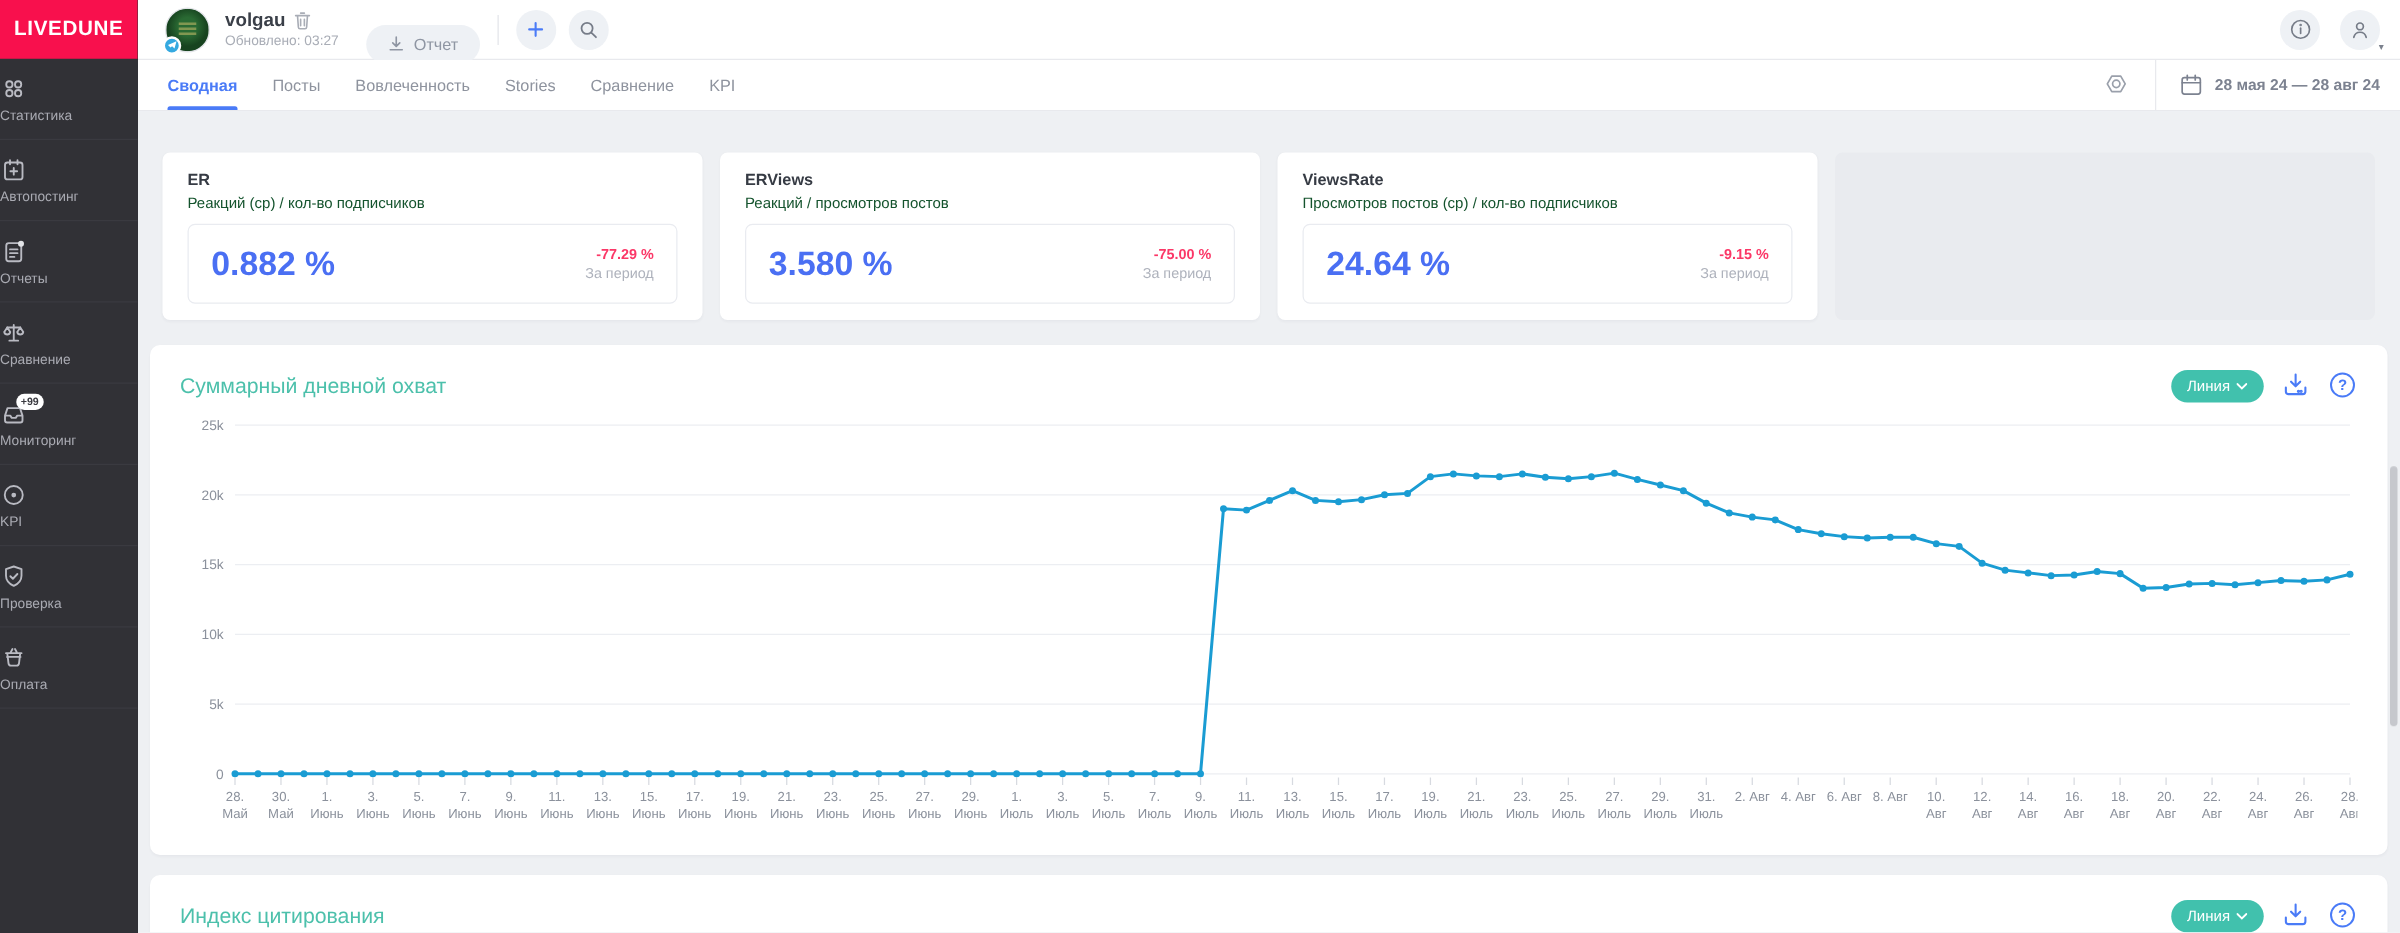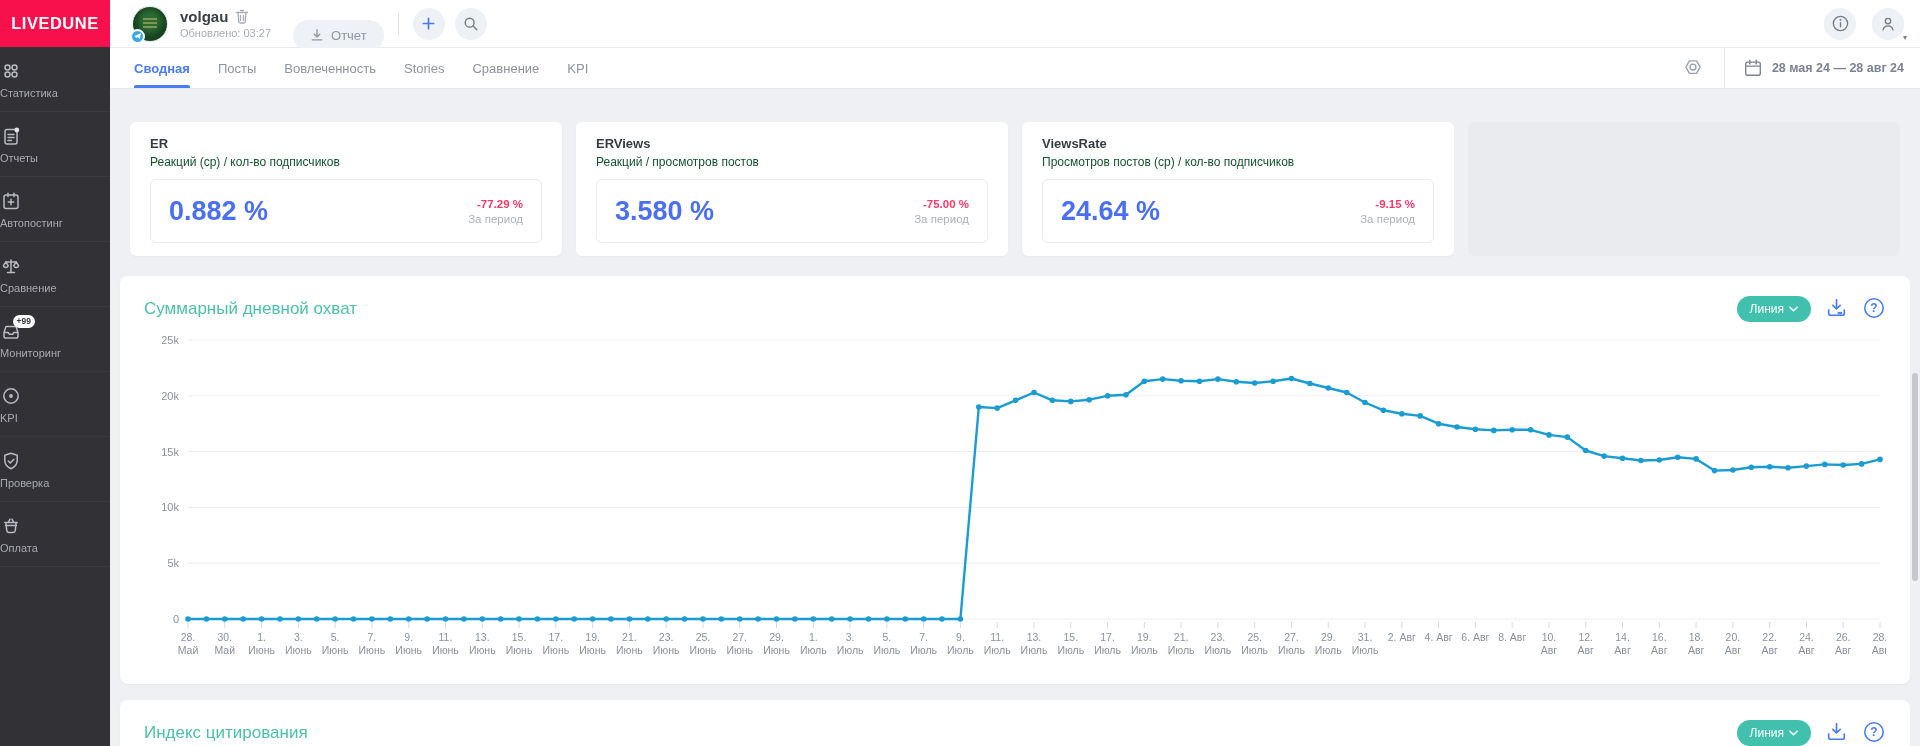--- a/index.html
+++ b/index.html
@@ -112,32 +112,32 @@
         <span class="side-ico"><svg width="22" height="22" viewBox="0 0 22 22">
             <circle cx="7.5" cy="7.5" r="2.5"></circle>
             <circle cx="14.5" cy="7.5" r="2.5"></circle>
             <circle cx="7.5" cy="14.5" r="2.5"></circle>
             <circle cx="14.5" cy="14.5" r="2.5"></circle>
           </svg></span>
         <span class="side-label">Статистика</span>
       </div>
       <div class="side-item">
         <span class="side-ico"><svg width="22" height="22" viewBox="0 0 22 22">
+            <rect x="4" y="5" width="14" height="13.5" rx="2"></rect>
+            <path d="M8 3.2v3.2M14 3.2v3.2M11 9.3v5.4M8.3 12h5.4"></path>
+          </svg></span>
+        <span class="side-label">Автопостинг</span>
+      </div>
+      <div class="side-item">
+        <span class="side-ico"><svg width="22" height="22" viewBox="0 0 22 22">
             <rect x="5" y="4.5" width="12" height="14.5" rx="2"></rect>
             <path d="M8 9.5h6M8 12.5h6M8 15.5h3.5"></path>
             <circle cx="16.8" cy="5" r="2.4" fill="#e2e3e7" stroke="none"></circle>
           </svg></span>
         <span class="side-label">Отчеты</span>
-      </div>
-      <div class="side-item">
-        <span class="side-ico"><svg width="22" height="22" viewBox="0 0 22 22">
-            <rect x="4" y="5" width="14" height="13.5" rx="2"></rect>
-            <path d="M8 3.2v3.2M14 3.2v3.2M11 9.3v5.4M8.3 12h5.4"></path>
-          </svg></span>
-        <span class="side-label">Автопостинг</span>
       </div>
       <div class="side-item">
         <span class="side-ico"><svg width="22" height="22" viewBox="0 0 22 22">
             <path d="M11 5v12.5M7.5 17.5h7M5.8 7h10.4"></path>
             <path d="M5.8 7 3.4 10.6M5.8 7l2.4 3.6M3.4 10.6a2.45 2.45 0 0 0 4.8 0"></path>
             <path d="M16.2 7l-2.4 3.6M16.2 7l2.4 3.6M13.8 10.6a2.45 2.45 0 0 0 4.8 0"></path>
           </svg></span>
         <span class="side-label">Сравнение</span>
       </div>
       <div class="side-item">

